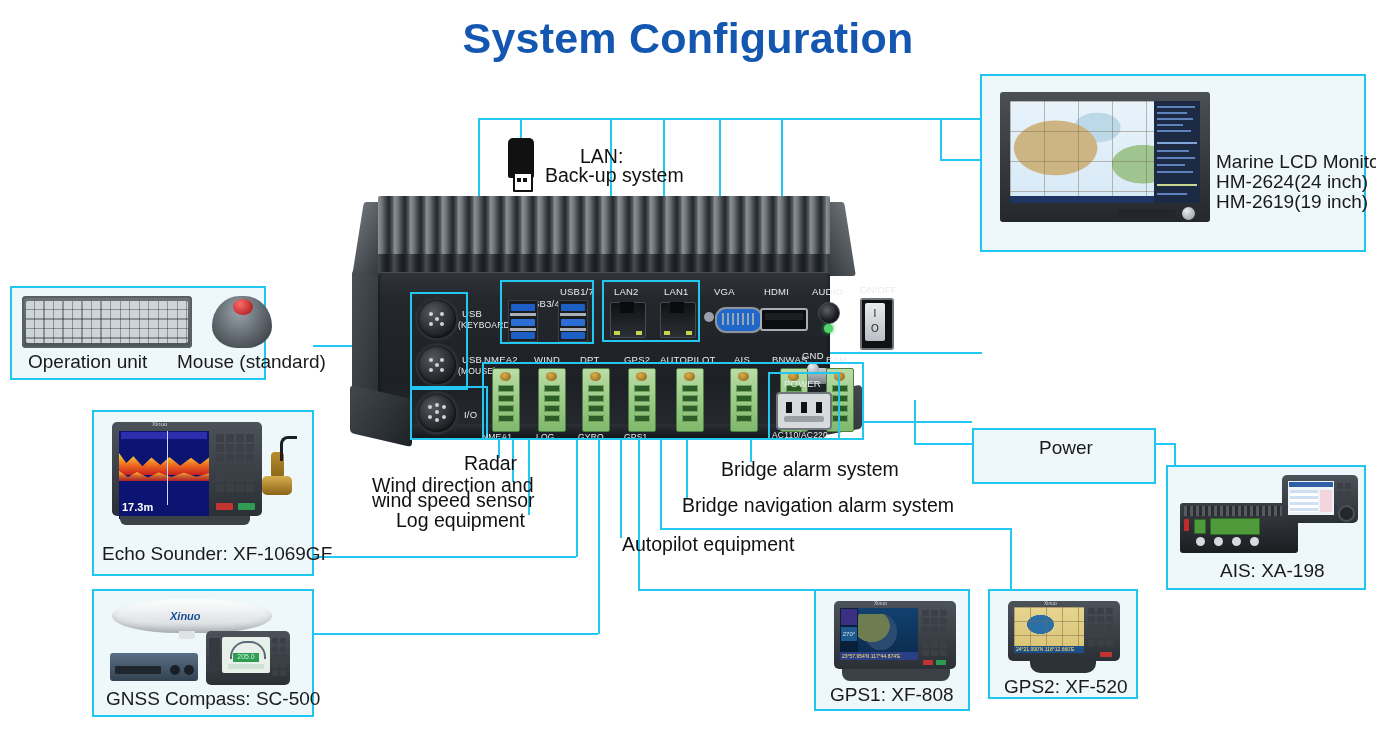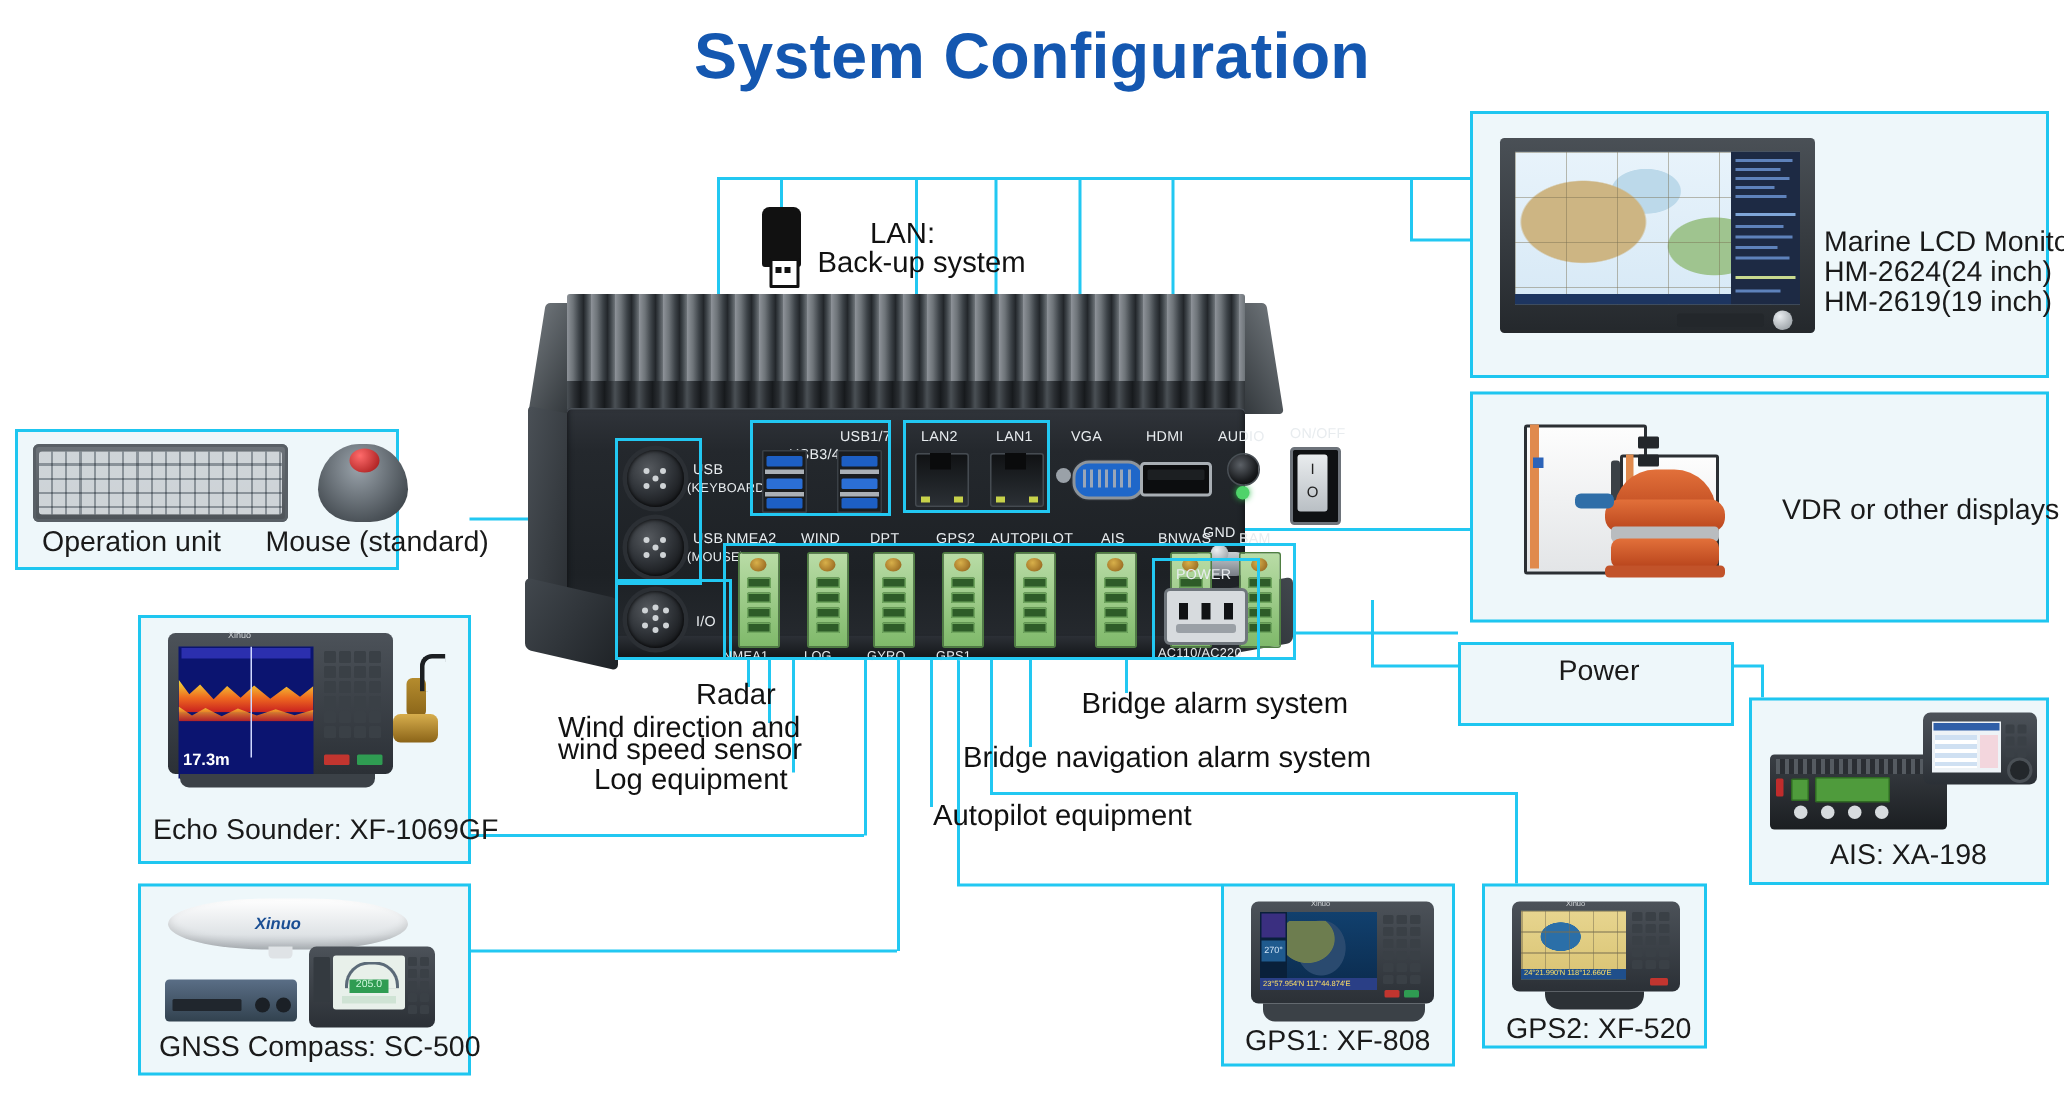--- a/index.html
+++ b/index.html
@@ -386,41 +386,20 @@
         <div style="position:absolute;left:0;bottom:0;width:144px;height:7px;background:#1d3560;"></div>
       </div>
       <div style="position:absolute;left:118px;bottom:4px;width:58px;height:9px;background:#23272b;border-radius:2px;"></div>
       <div style="position:absolute;left:182px;bottom:2px;width:13px;height:13px;border-radius:50%;background:radial-gradient(circle at 35% 30%,#e9edf0,#8a9197);"></div>
     </div>
     <div class="caption" style="left:234px;top:74px;">Marine LCD Monitor</div>
     <div class="caption" style="left:234px;top:94px;">HM-2624(24 inch)</div>
     <div class="caption" style="left:234px;top:114px;">HM-2619(19 inch)</div>
   </div>
 
-  <div class="box" style="left:980px;top:261px;width:386px;height:154px;">
-    <div style="position:absolute;left:32px;top:14px;width:180px;height:118px;">
-      <div class="vdrCab" style="left:2px;top:6px;width:78px;height:96px;"></div>
-      <div style="position:absolute;left:6px;top:6px;width:6px;height:96px;background:#e08a4d;"></div>
-      <div style="position:absolute;left:60px;top:30px;width:6px;height:34px;background:#3b4147;border-radius:2px;"></div>
-      <div style="position:absolute;left:8px;top:28px;width:7px;height:7px;background:#2c63b8;"></div>
-      <div class="vdrCab" style="left:66px;top:26px;width:62px;height:76px;"></div>
-      <div style="position:absolute;left:70px;top:26px;width:5px;height:76px;background:#e08a4d;"></div>
-      <div style="position:absolute;left:110px;top:44px;width:7px;height:7px;background:#2c63b8;"></div>
-      <div style="position:absolute;left:78px;top:14px;width:14px;height:8px;background:#23272b;border-radius:1px;"></div>
-      <div style="position:absolute;left:78px;top:26px;width:14px;height:8px;background:#23272b;border-radius:1px;"></div>
-
-      <div class="vdrCap" style="left:62px;top:36px;width:68px;height:36px;border-radius:34px 34px 10px 10px;"></div>
-      <div class="vdrCap" style="left:56px;top:56px;width:80px;height:22px;border-radius:10px;"></div>
-      <div style="position:absolute;left:60px;top:74px;width:72px;height:10px;background:#b9bcbf;border-radius:3px;"></div>
-      <div class="vdrCap" style="left:60px;top:82px;width:72px;height:20px;border-radius:6px;"></div>
-      <div style="position:absolute;left:56px;top:100px;width:80px;height:8px;background:#c2532a;border-radius:3px;"></div>
-      <div style="position:absolute;left:36px;top:52px;width:26px;height:10px;background:#2f6ea8;border-radius:4px;"></div>
-    </div>
-    <div class="caption" style="left:206px;top:66px;">VDR or other displays</div>
-  </div>
 
   <div class="box" style="left:972px;top:428px;width:184px;height:56px;">
     <div class="caption" style="left:0;top:6px;width:184px;text-align:center;">Power</div>
   </div>
 
   <div class="box" style="left:1166px;top:465px;width:200px;height:125px;">
     <div class="aisBox" style="left:12px;top:36px;width:118px;height:50px;">
       <div class="aisFins"></div>
       <div style="position:absolute;left:4px;top:16px;width:5px;height:12px;background:#c02c2c;border-radius:1px;"></div>
       <div class="greenBlk" style="left:14px;top:16px;width:10px;height:13px;"></div>
@@ -720,16 +699,16 @@
     </div>
     <div class="pl sm" style="left:420px;top:234px;">AC110/AC220</div>
     <div class="hl" style="left:416px;top:176px;width:72px;height:68px;"></div>
   </div>
 
   <div class="label" style="left:464px;top:452px;">Radar</div>
   <div class="label" style="left:372px;top:474px;text-align:center;">Wind direction and</div>
   <div class="label" style="left:372px;top:489px;">wind speed sensor</div>
   <div class="label" style="left:396px;top:509px;">Log equipment</div>
   <div class="label" style="left:622px;top:533px;">Autopilot equipment</div>
-  <div class="label" style="left:642px;top:494px;">Bridge navigation alarm system</div>
+  <div class="label" style="left:682px;top:494px;">Bridge navigation alarm system</div>
   <div class="label" style="left:721px;top:458px;">Bridge alarm system</div>
 
 </div>
 
 </body></html>

